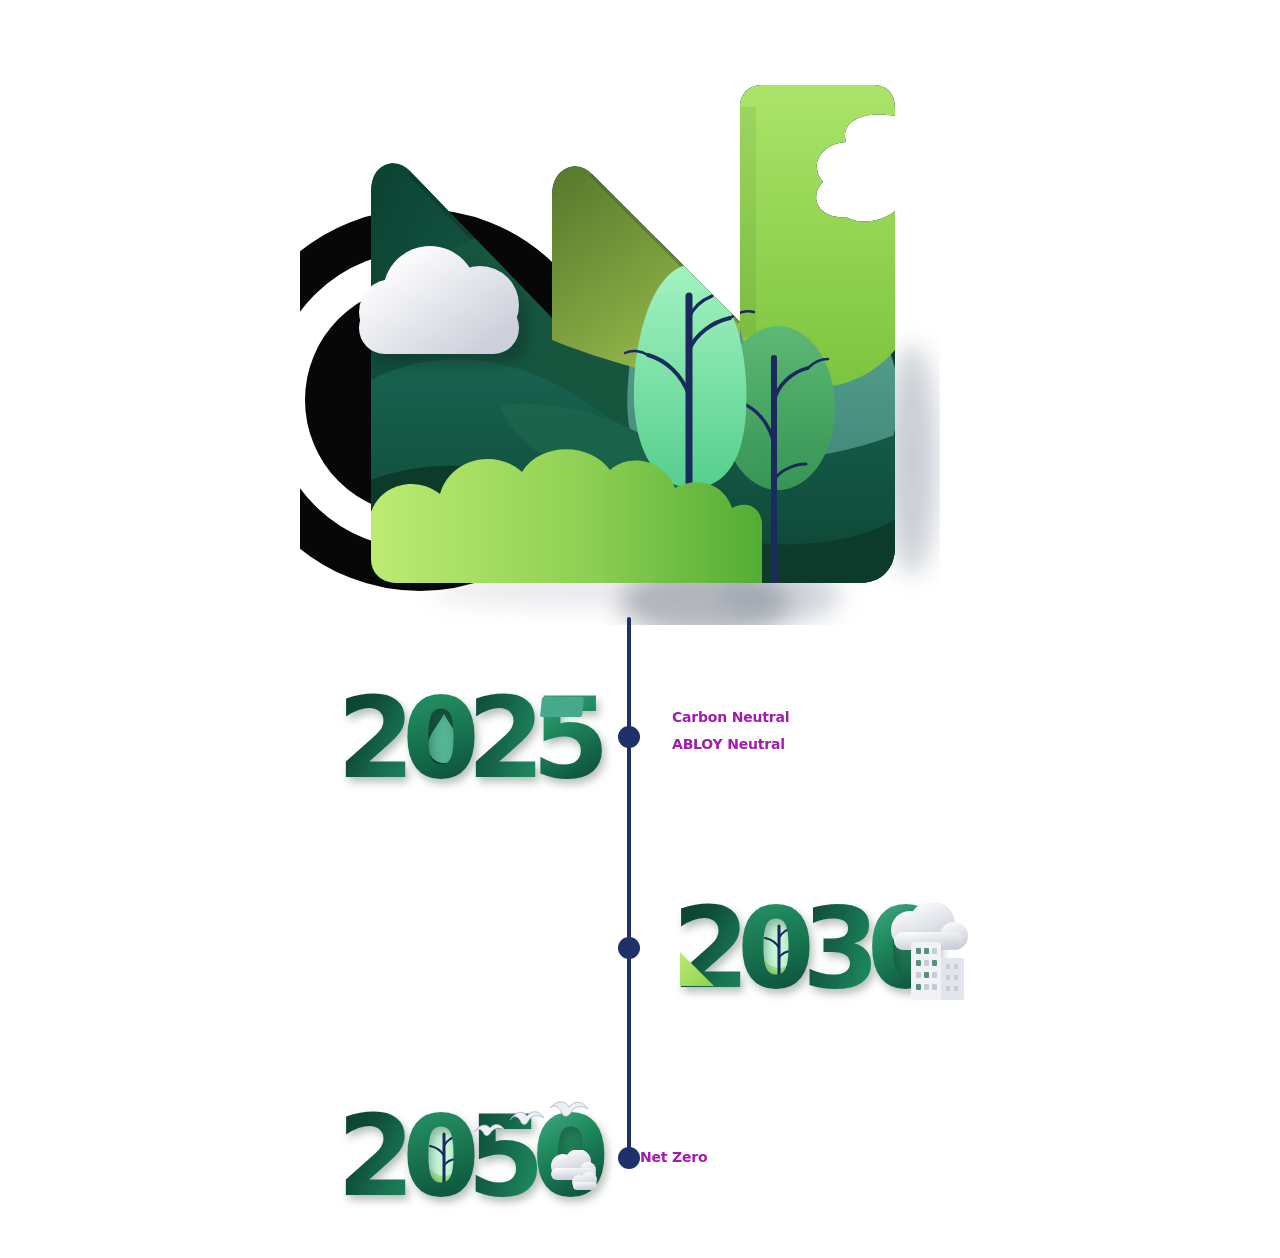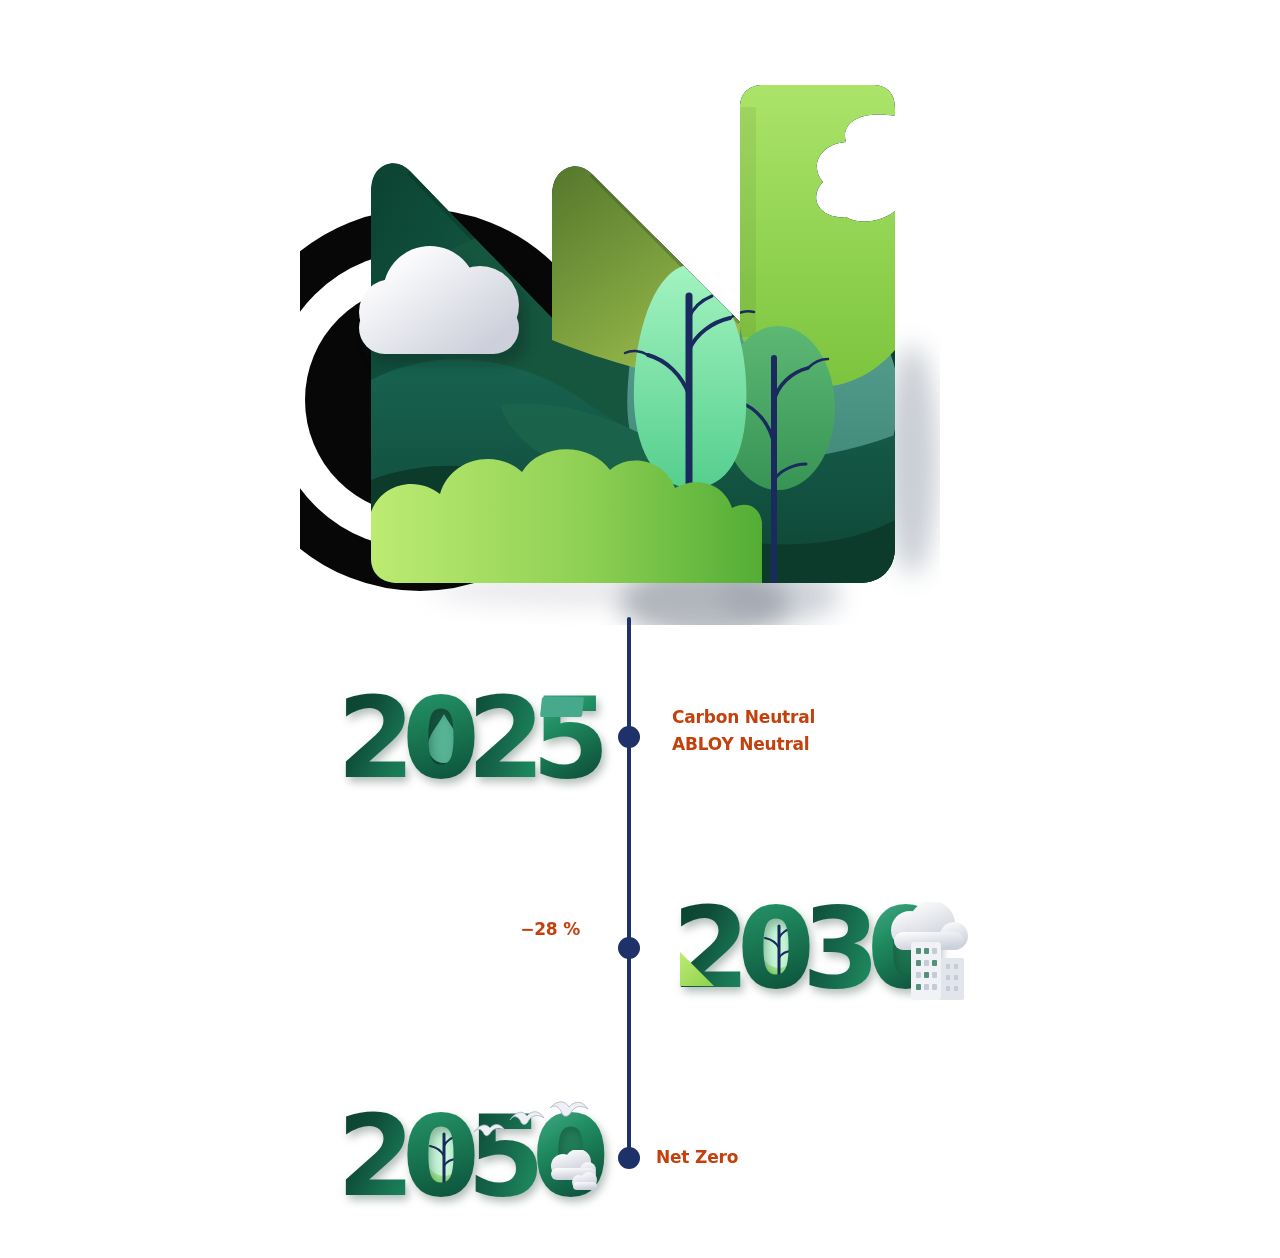--- a/index.html
+++ b/index.html
@@ -6,24 +6,24 @@
   .stage{
     position:relative;width:1272px;height:1258px;background:#ffffff;overflow:hidden;
     font-family:"DejaVu Sans","Liberation Sans",sans-serif;
   }
   
   .illus{position:absolute;left:300px;top:50px;width:640px;height:575px;}
   
   .tl-line{position:absolute;left:627px;top:617px;width:4px;height:541px;background:#1e3169;border-radius:2px;}
   .tl-node{position:absolute;left:618px;width:22px;height:22px;border-radius:50%;background:#1e3169;}
   
-  .label{position:absolute;color:#c2410c;font-weight:bold;font-size:17px;line-height:27px;letter-spacing:-0.2px;}
+  .label{position:absolute;color:#a21caf;font-weight:bold;font-size:14px;line-height:27px;letter-spacing:-0.2px;}
   .lab-2025{left:672px;top:704px;text-align:left;}
   .lab-2030{left:300px;top:916px;width:280px;text-align:right;}
-  .lab-2050{left:656px;top:1144px;text-align:left;}
+  .lab-2050{left:640px;top:1144px;text-align:left;}
   
   .year{position:absolute;height:104px;white-space:nowrap;}
   .y2025{left:337px;top:686px;}
   .y2030{left:672px;top:896px;}
   .y2050{left:337px;top:1104px;}
   .d{
     position:relative;z-index:1;display:inline-block;
     font-size:112px;line-height:104px;font-weight:bold;letter-spacing:0;
     -webkit-background-clip:text;background-clip:text;color:transparent;
     filter:drop-shadow(3px 5px 4px rgba(8,40,30,.30));
@@ -198,21 +198,20 @@
     </div>
     <span class="d gA">2</span><span class="d gB">0</span><span class="d gC">2</span><span class="d gD">5</span>
     <div class="deco-front teal-cap"></div>
   </div>
   <div class="label lab-2025">
     <div>Carbon Neutral</div>
     <div>ABLOY Neutral</div>
   </div>
 
   <div class="label lab-2030">
-    <div>−28 %</div>
   </div>
   <div class="year y2030">
     <div class="deco-behind at-d1 tree-bg">
       <svg viewBox="0 0 60 74">
         <ellipse cx="30" cy="32" rx="20" ry="26" fill="#c6f6d8" opacity="0.9"></ellipse>
         <path d="M30 68 L30 16" stroke="#1b2a5e" stroke-width="3" stroke-linecap="round" fill="none"></path>
         <path d="M30 28 C33 22 38 19 44 18" stroke="#1b2a5e" stroke-width="2" stroke-linecap="round" fill="none"></path>
         <path d="M30 38 C27 32 21 29 16 28" stroke="#1b2a5e" stroke-width="2" stroke-linecap="round" fill="none"></path>
         <path d="M30 48 C33 43 38 41 43 41" stroke="#1b2a5e" stroke-width="2" stroke-linecap="round" fill="none"></path>
       </svg>

